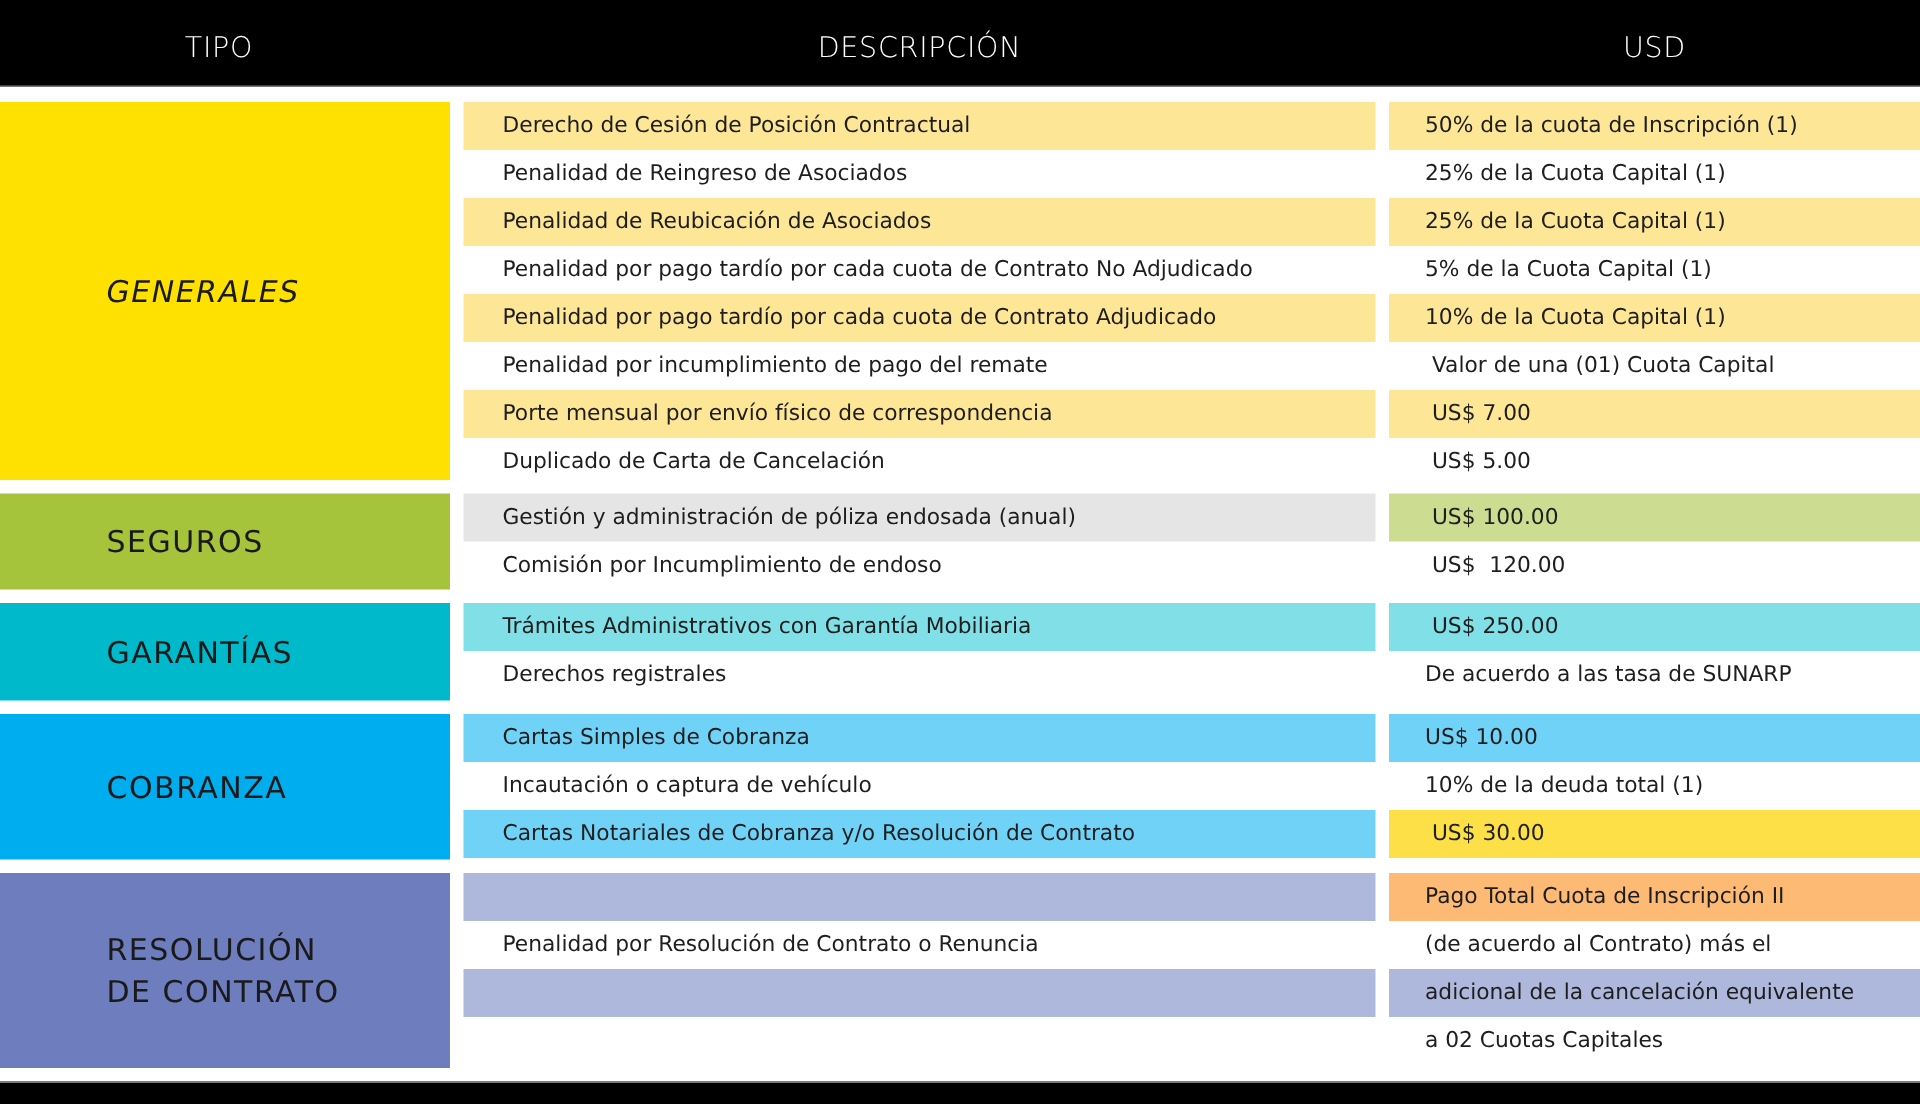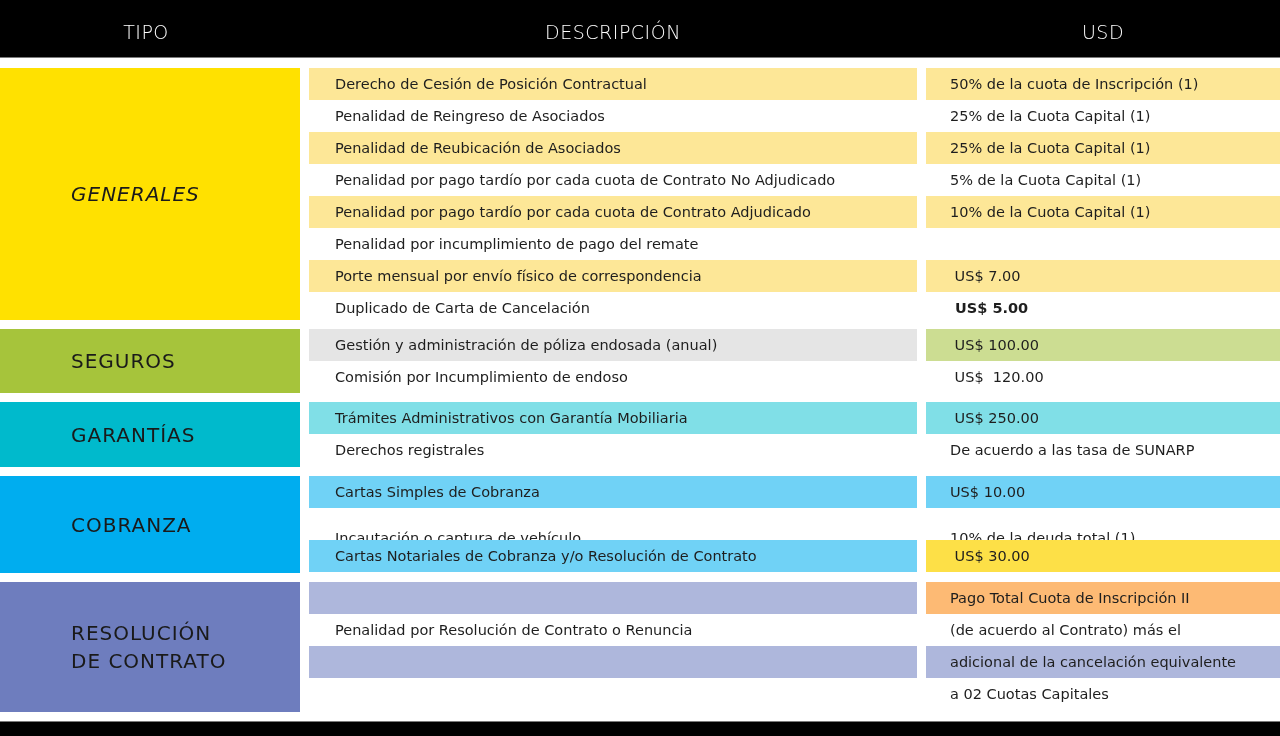--- a/index.html
+++ b/index.html
@@ -73,28 +73,29 @@
   <div class="row" style="top:96px;">
     <div class="desc-cell">Penalidad por pago tardío por cada cuota de Contrato No Adjudicado</div>
     <div class="usd-cell">5% de la Cuota Capital (1)</div>
   </div>
   <div class="row" style="top:128px;">
     <div class="desc-cell" style="background:#FDE797;">Penalidad por pago tardío por cada cuota de Contrato  Adjudicado</div>
     <div class="usd-cell" style="background:#FDE797;">10% de la Cuota Capital (1)</div>
   </div>
   <div class="row" style="top:160px;">
     <div class="desc-cell">Penalidad por incumplimiento de pago del remate</div>
+    <div class="usd-cell" style="white-space:pre;"> Valor de una (01) Cuota Capital</div>
   </div>
   <div class="row" style="top:192px;">
     <div class="desc-cell" style="background:#FDE797;">Porte mensual por envío físico de correspondencia</div>
     <div class="usd-cell" style="background:#FDE797;white-space:pre;"> US$ 7.00</div>
   </div>
   <div class="row" style="top:224px;">
     <div class="desc-cell">Duplicado de Carta de Cancelación</div>
-    <div class="usd-cell" style="white-space:pre;font-weight:bold;"> US$ 5.00</div>
+    <div class="usd-cell" style="white-space:pre;"> US$ 5.00</div>
   </div>
 </div>
 
 <div class="group" style="top:329px;height:64px;">
   <div class="tipo-block" style="background:#A6C43B;">
     <div class="tipo-label">SEGUROS</div>
   </div>
   <div class="row" style="top:0;">
     <div class="desc-cell" style="background:#e5e5e5;">Gestión y administración de póliza endosada (anual)</div>
     <div class="usd-cell" style="background:#CCDD92;white-space:pre;"> US$ 100.00</div>
@@ -120,21 +121,21 @@
 </div>
 
 <div class="group" style="top:476px;height:97px;">
   <div class="tipo-block" style="background:#00ADEF;">
     <div class="tipo-label">COBRANZA</div>
   </div>
   <div class="row" style="top:0;">
     <div class="desc-cell" style="background:#70D2F6;">Cartas Simples de Cobranza</div>
     <div class="usd-cell" style="background:#70D2F6;">US$ 10.00</div>
   </div>
-  <div class="row" style="top:46px;">
+  <div class="row" style="top:32px;">
     <div class="desc-cell">Incautación o captura de vehículo</div>
     <div class="usd-cell">10% de la deuda total (1)</div>
   </div>
   <div class="row" style="top:64px;">
     <div class="desc-cell" style="background:#70D2F6;">Cartas Notariales de Cobranza y/o Resolución de Contrato</div>
     <div class="usd-cell" style="background:#fde047;white-space:pre;"> US$ 30.00</div>
   </div>
 </div>
 
 <div class="group" style="top:582px;height:130px;">

